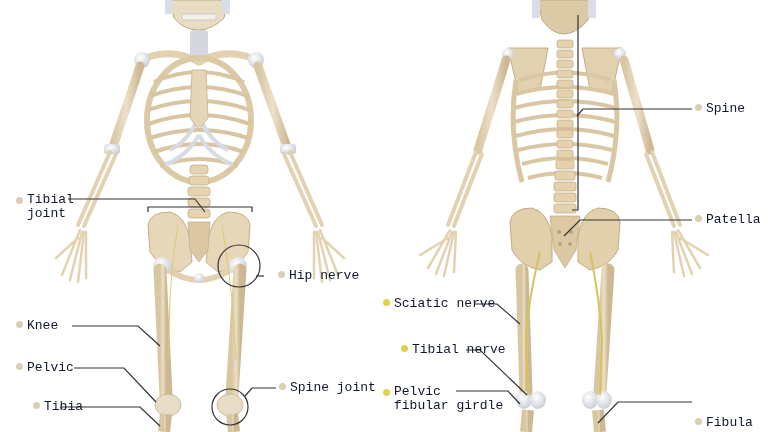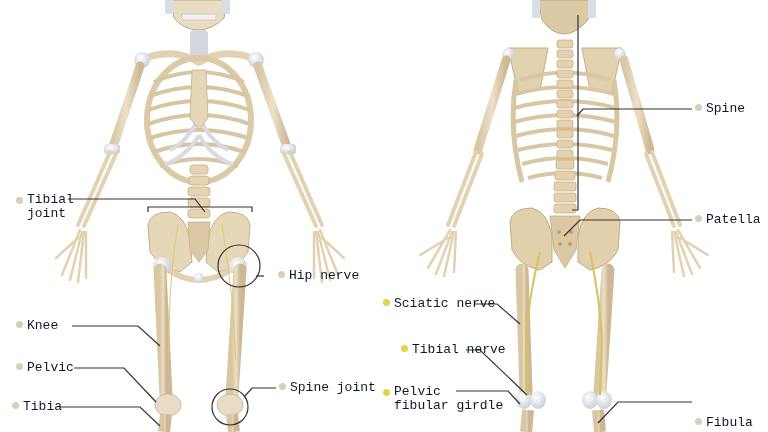--- a/index.html
+++ b/index.html
@@ -251,21 +251,21 @@
 </div>
 
 <div class="label l-bone" style="left:16px; top:319px;">
   <span class="dot"></span><span>Knee</span>
 </div>
 
 <div class="label l-bone" style="left:16px; top:361px;">
   <span class="dot"></span><span>Pelvic</span>
 </div>
 
-<div class="label l-bone" style="left:12px; top:400px;">
+<div class="label l-bone" style="left:33px; top:400px;">
   <span class="dot"></span><span>Tibia</span>
 </div>
 
 <div class="label l-bone" style="left:279px; top:381px;">
   <span class="dot"></span><span>Spine joint</span>
 </div>
 
 <div class="label l-bone" style="left:695px; top:102px;">
   <span class="dot"></span><span>Spine</span>
 </div>

